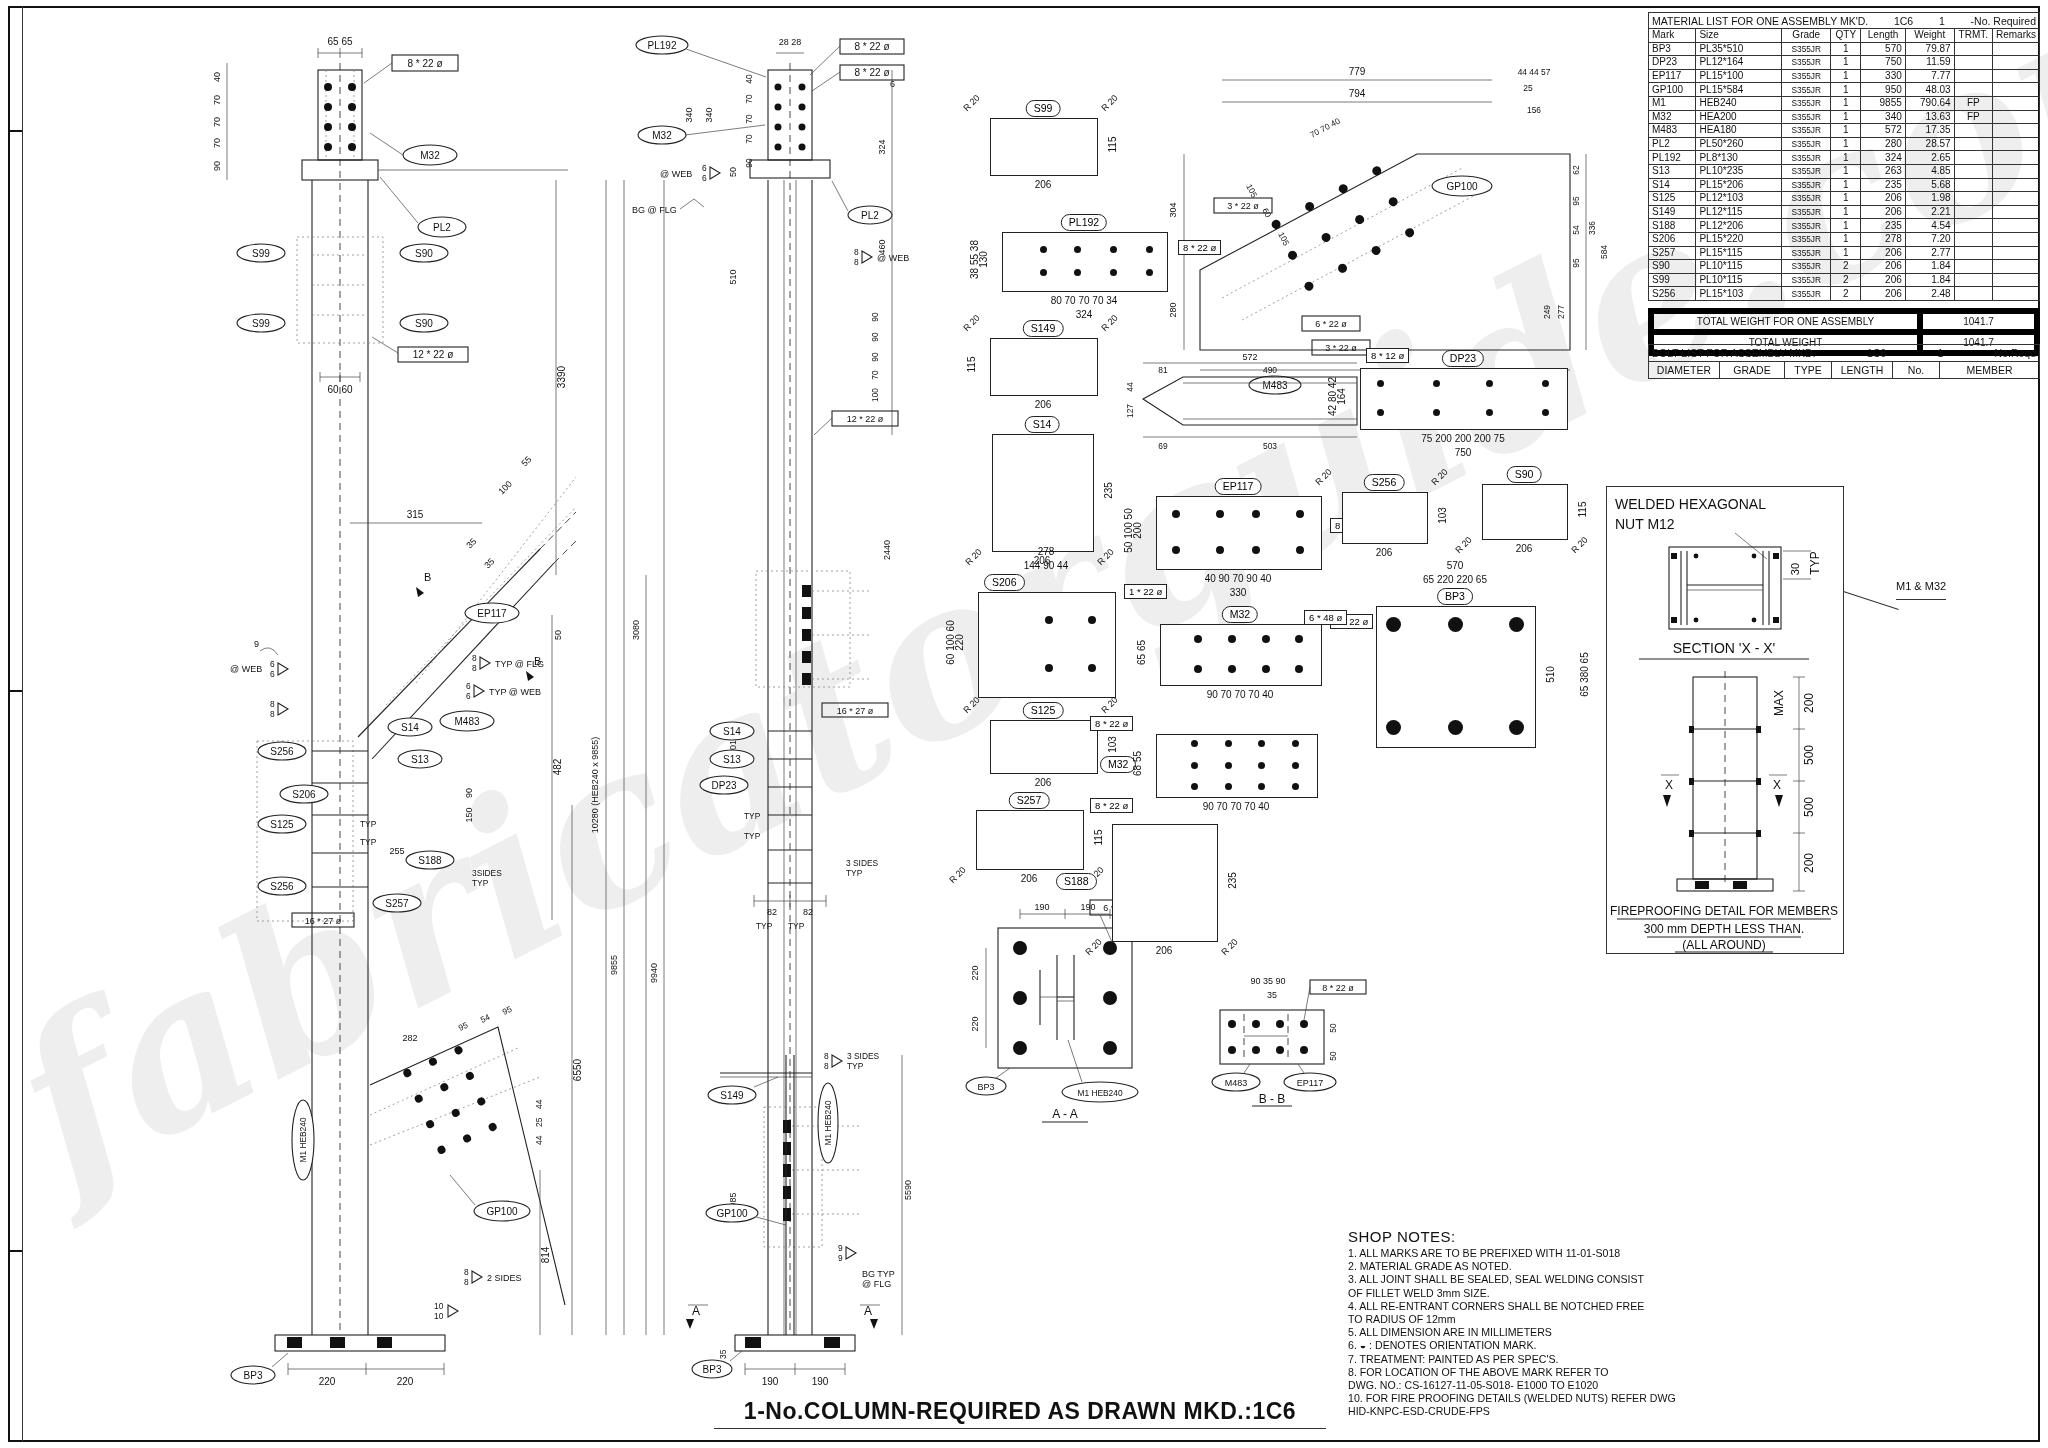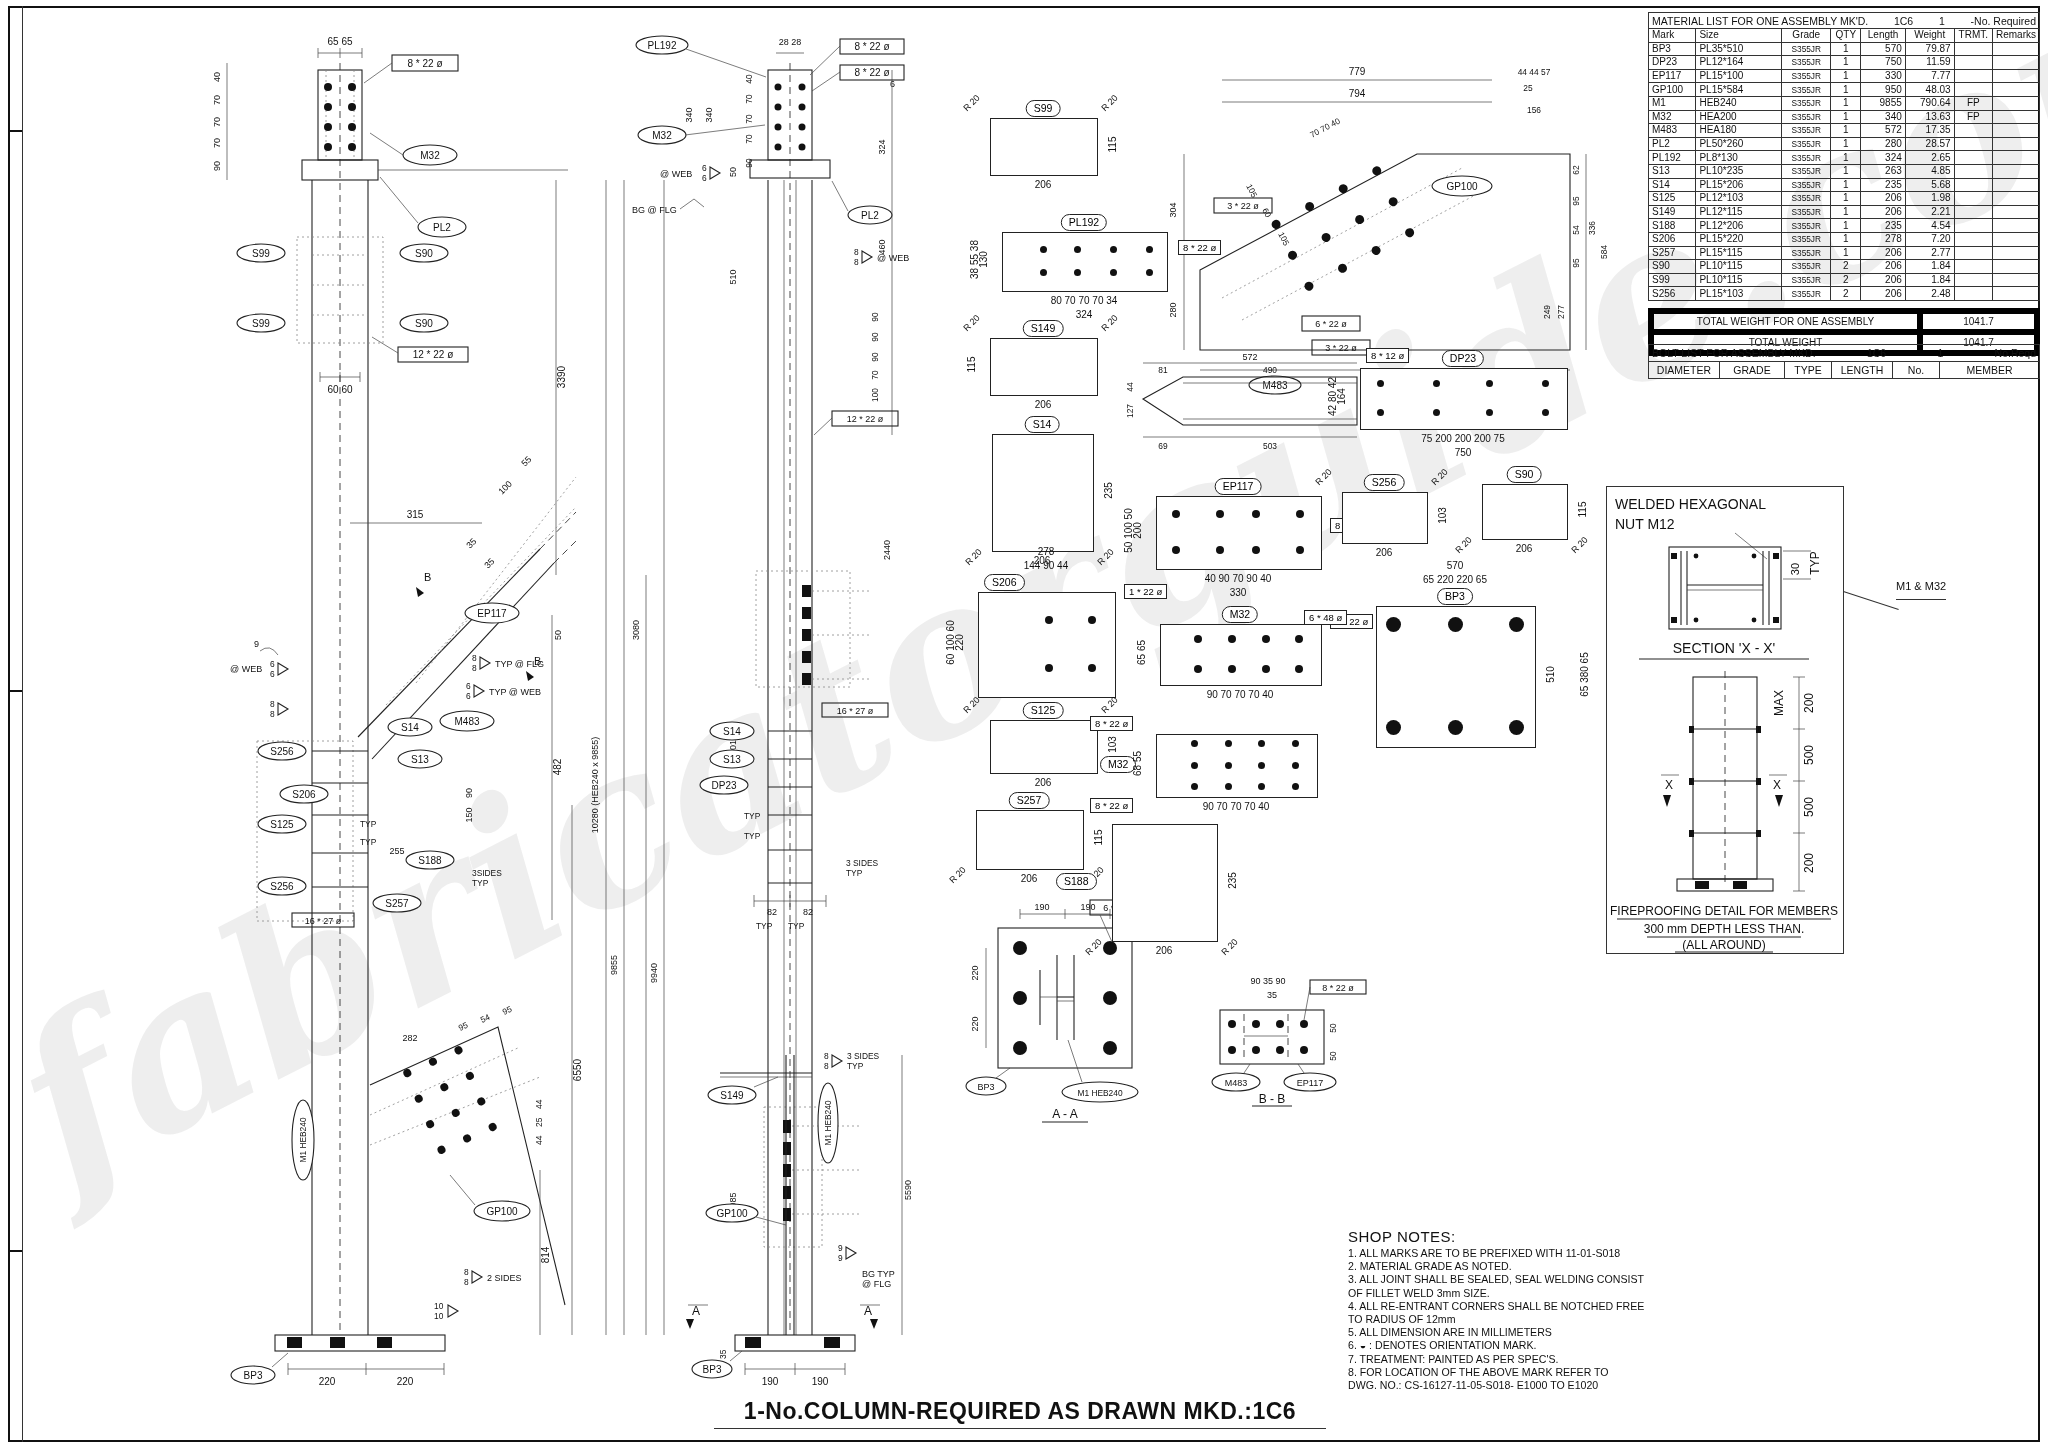--- a/index.html
+++ b/index.html
@@ -926,20 +926,22 @@
         <div class="note">2. MATERIAL GRADE AS NOTED.</div>
         <div class="note">3. ALL JOINT SHALL BE SEALED, SEAL WELDING CONSIST
     OF FILLET WELD 3mm SIZE.</div>
         <div class="note">4. ALL RE-ENTRANT CORNERS SHALL BE NOTCHED FREE
     TO RADIUS OF 12mm</div>
         <div class="note">5. ALL DIMENSION ARE IN MILLIMETERS</div>
         <div class="note">6.    ◒    : DENOTES ORIENTATION MARK.</div>
         <div class="note">7. TREATMENT: PAINTED AS PER SPEC'S.</div>
         <div class="note">8. FOR LOCATION OF THE ABOVE MARK REFER TO
     DWG. NO.: CS-16127-11-05-S018-  E1000 TO E1020</div>
+        <div class="note">10. FOR FIRE PROOFING DETAILS (WELDED NUTS) REFER DWG
+     HID-KNPC-ESD-CRUDE-FPS</div>
       </div>
   </div>
 
   <div id="titlewrap">
     <span>1-No.COLUMN-REQUIRED AS DRAWN MKD.:1C6</span>
   </div>
 
   <div id="detailhost">
       <div class="det" style="left: 990px; top: 118px;">
         <div class="prect" style="width: 106px; height: 56px;"></div>

